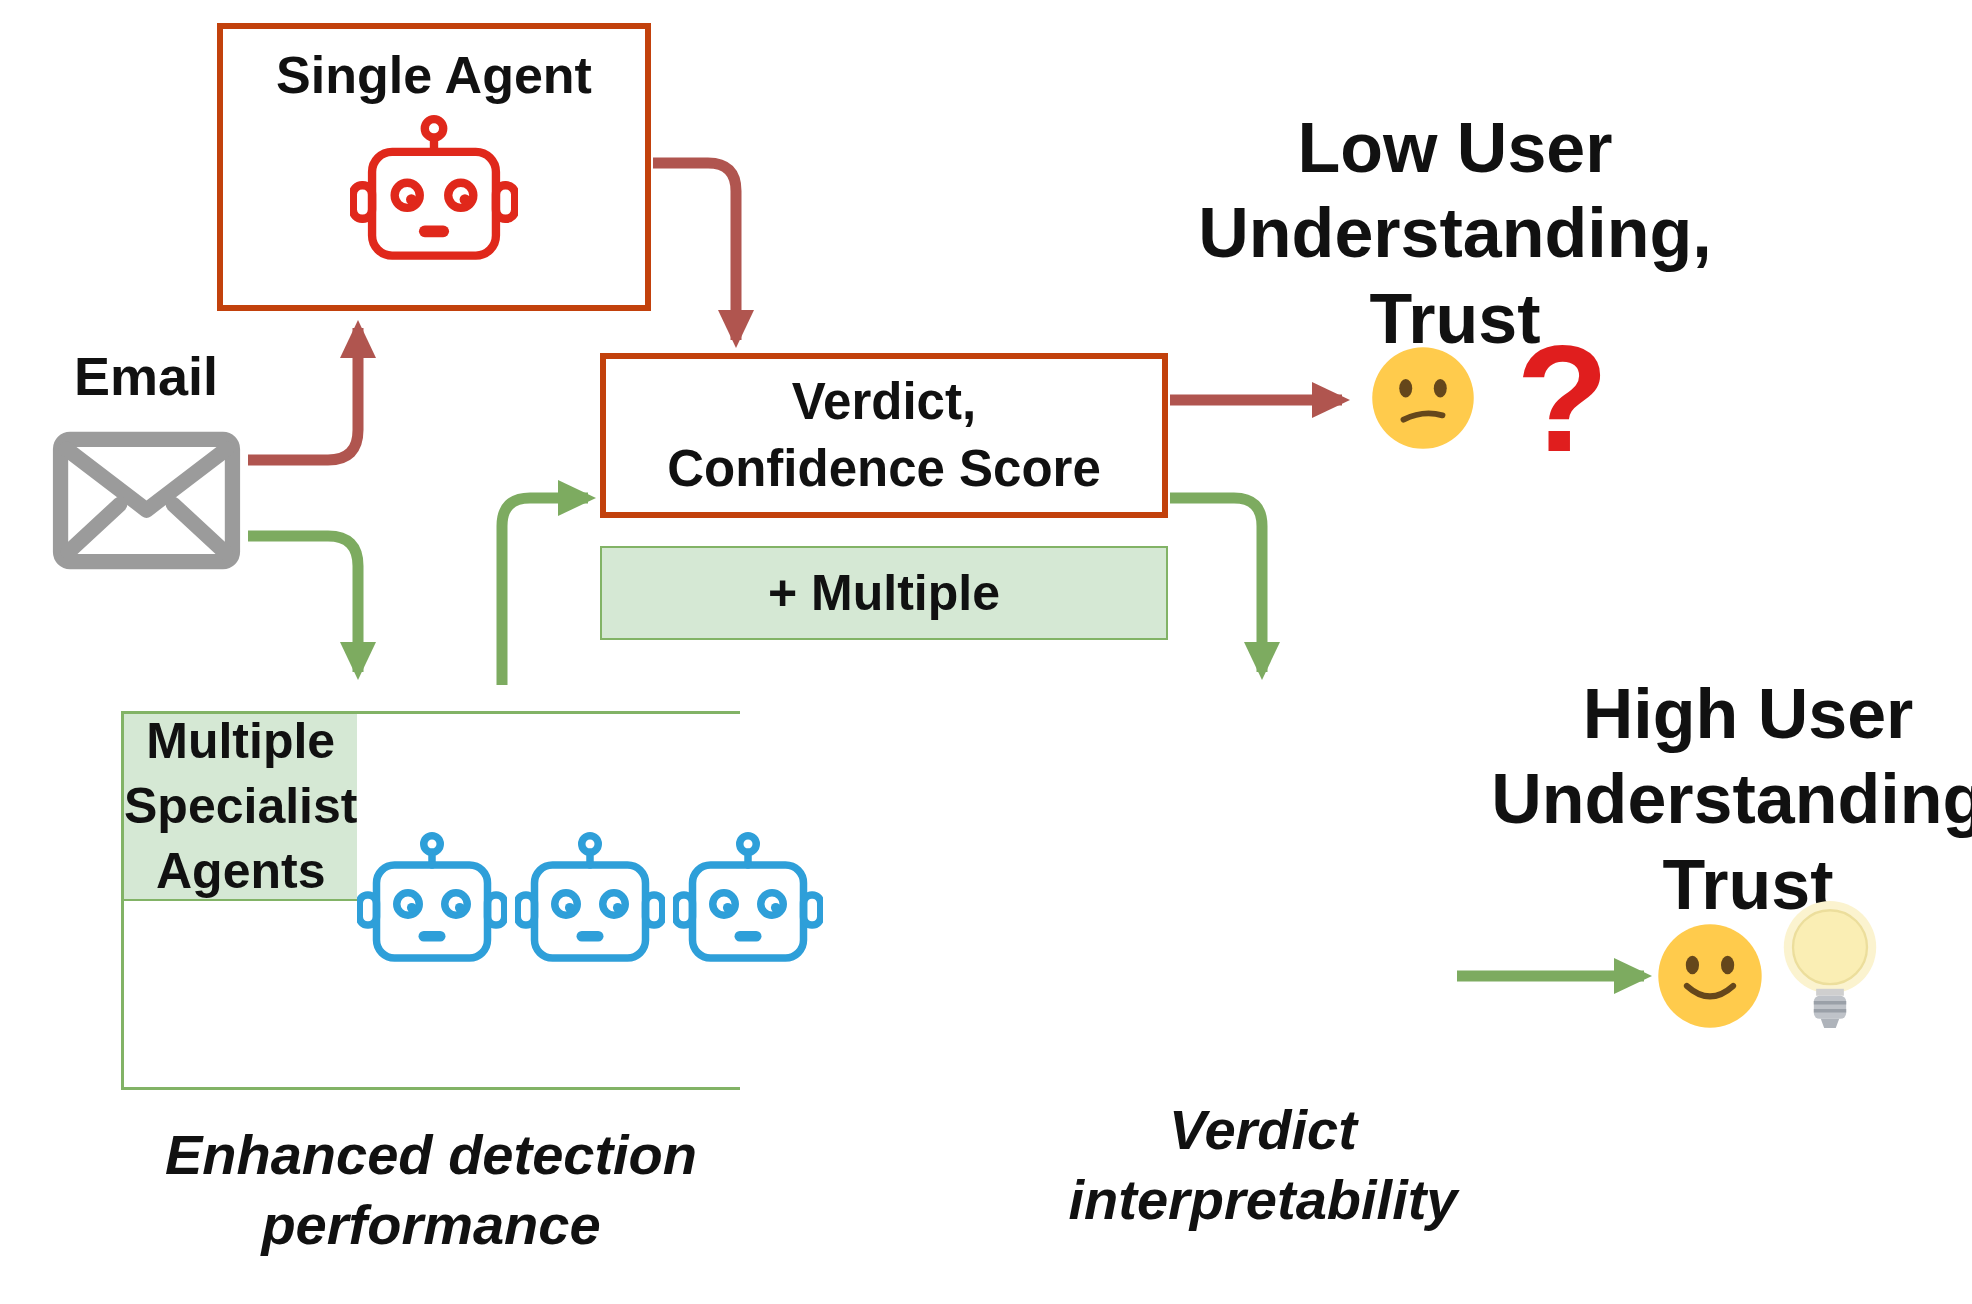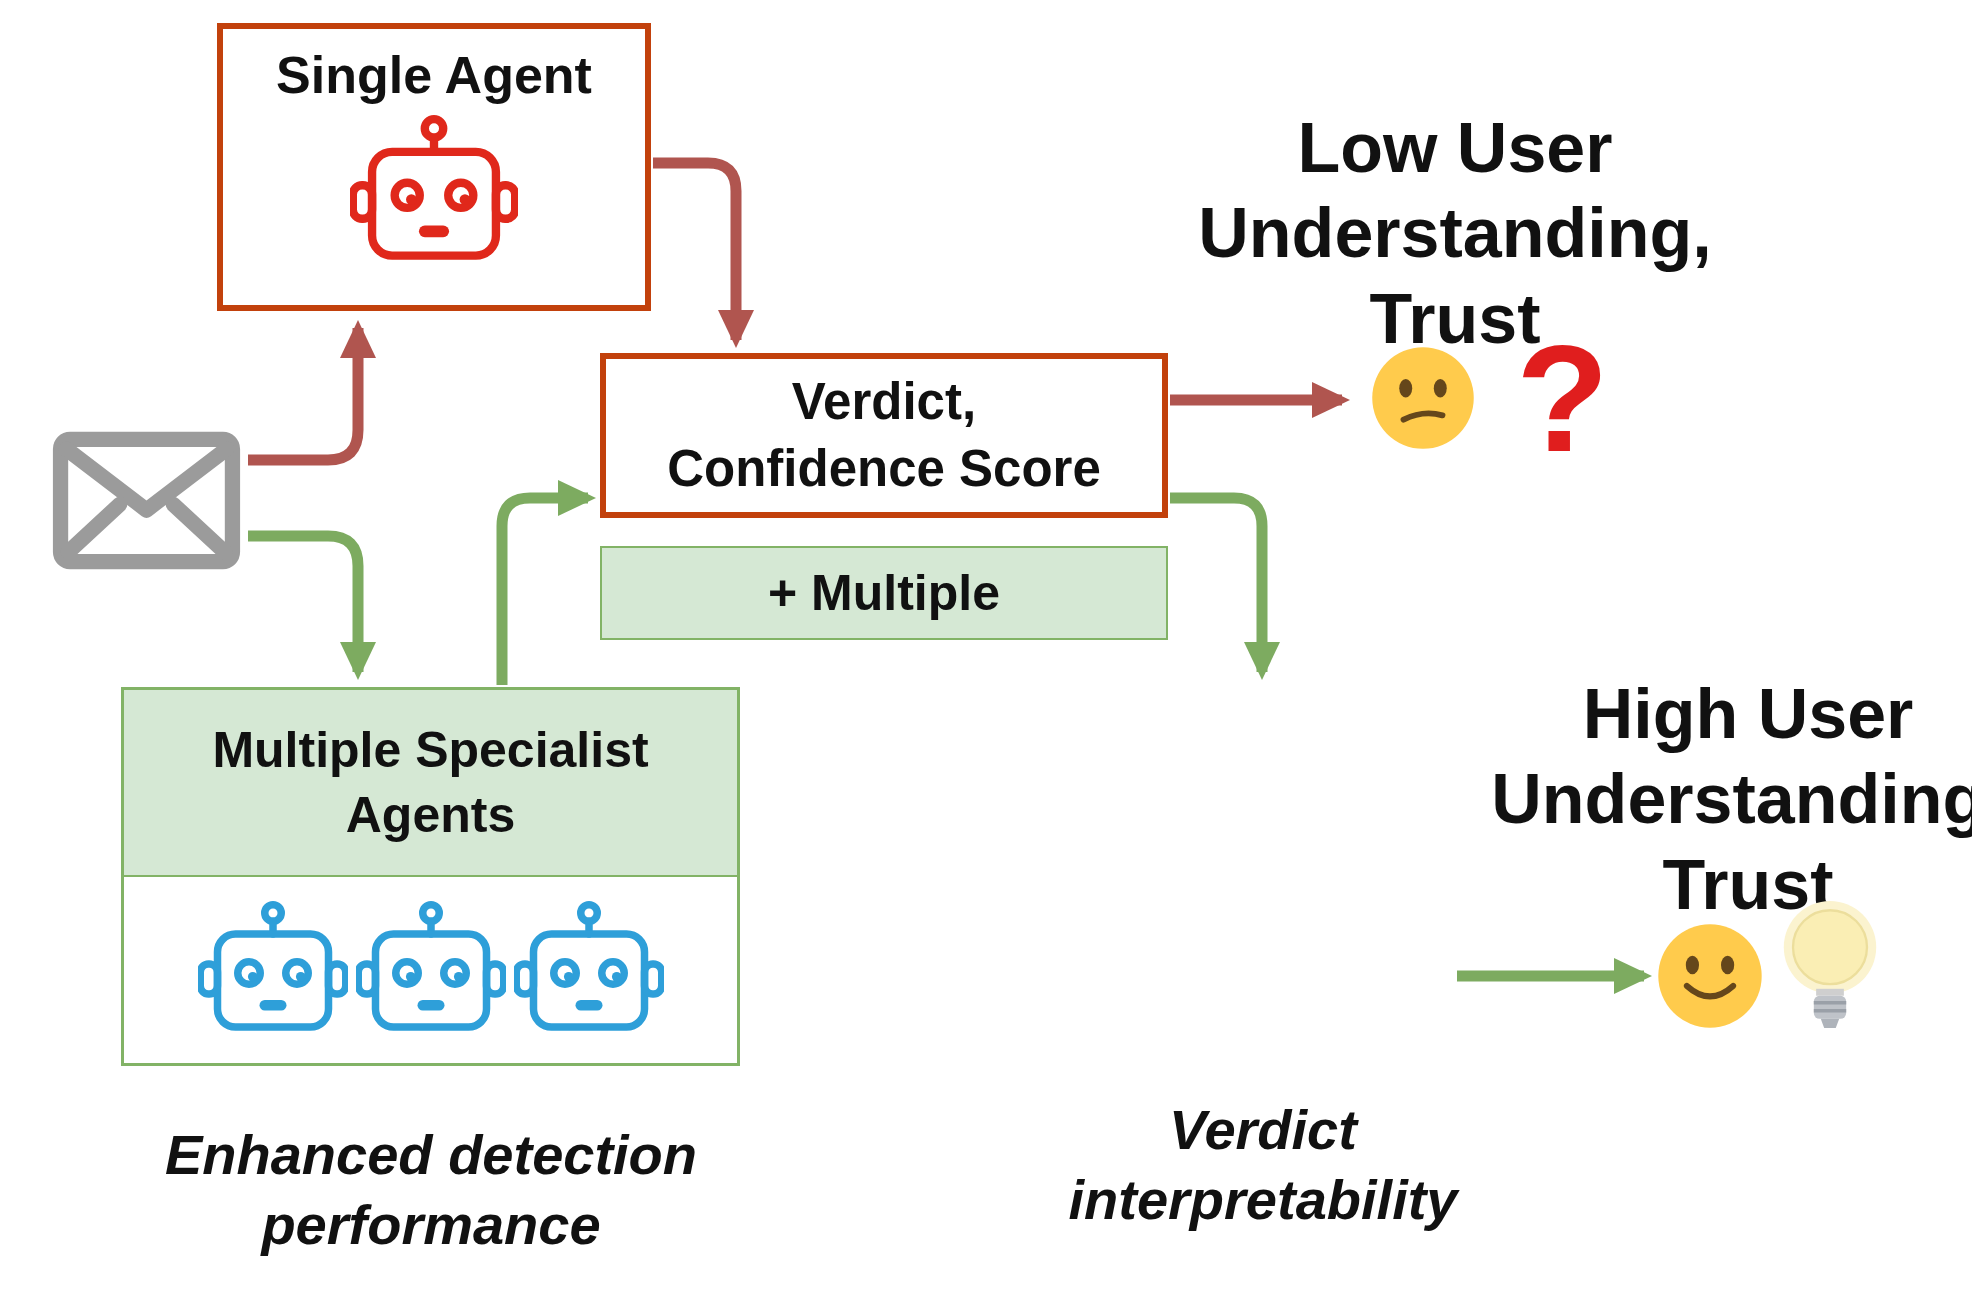--- a/index.html
+++ b/index.html
@@ -44,21 +44,21 @@
   }
   .verdict .node-title { font-size: 51px; font-weight: bold; text-align: center; line-height: 1.3; }
 
   .rationale {
     left: 600px; top: 546px; width: 568px; height: 94px;
     border: 2px solid #82b366;
     display: flex; align-items: center; justify-content: center;
     font-size: 50px; font-weight: bold;
   }
 
-  .two-part { display: flex; flex-direction: column; }
+  .two-part { display: flex; flex-direction: row; margin-top: 24px; }
   .two-part .part-header {
     background: #d5e8d4;
     border-bottom: 2px solid #82b366;
     display: flex; align-items: center; justify-content: center;
     font-size: 50px; font-weight: bold; text-align: center; line-height: 1.3;
   }
   .two-part .part-body {
     flex: 1; background: #fff;
     display: flex; align-items: center; justify-content: center; gap: 8px;
   }
@@ -181,20 +181,21 @@
     </g>
   </svg>
 
   <div class="abs black-box single-agent">
     <div class="node-title">Single Agent</div>
     <svg class="robot robot-red">
       <use href="#robot"></use>
     </svg>
   </div>
 
+  <div class="abs email-label">Email</div>
   <svg class="abs envelope">
     <use href="#envelope"></use>
   </svg>
 
   <div class="abs black-box verdict">
     <div class="node-title pre">Verdict,
 Confidence Score</div>
   </div>
   <div class="abs green-fill rationale">
     <span>+ Multiple</span>

